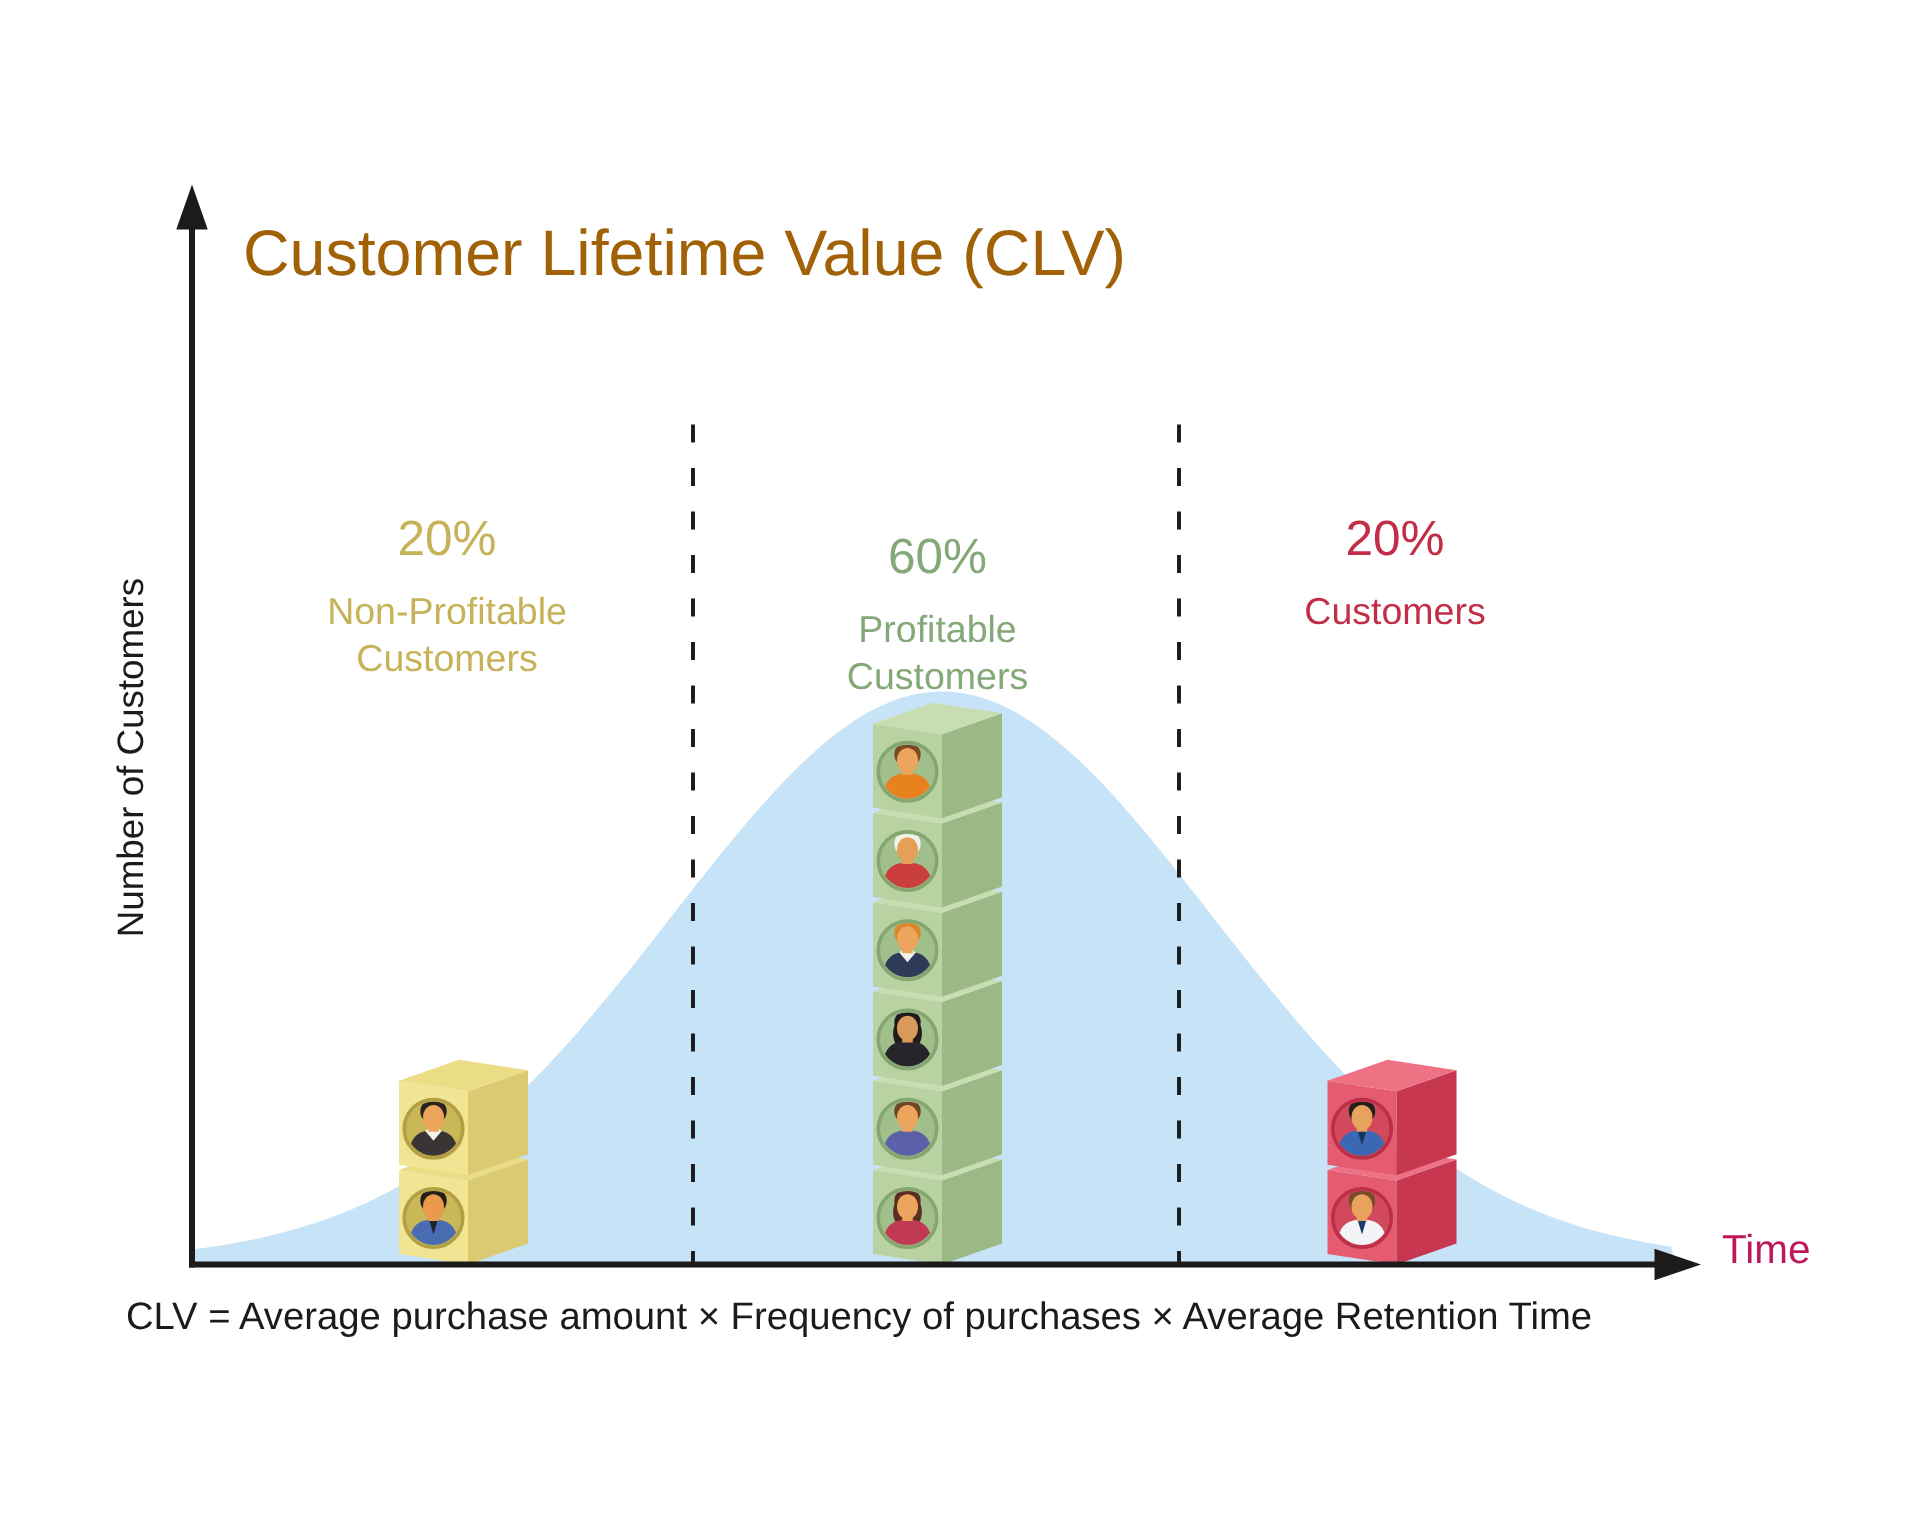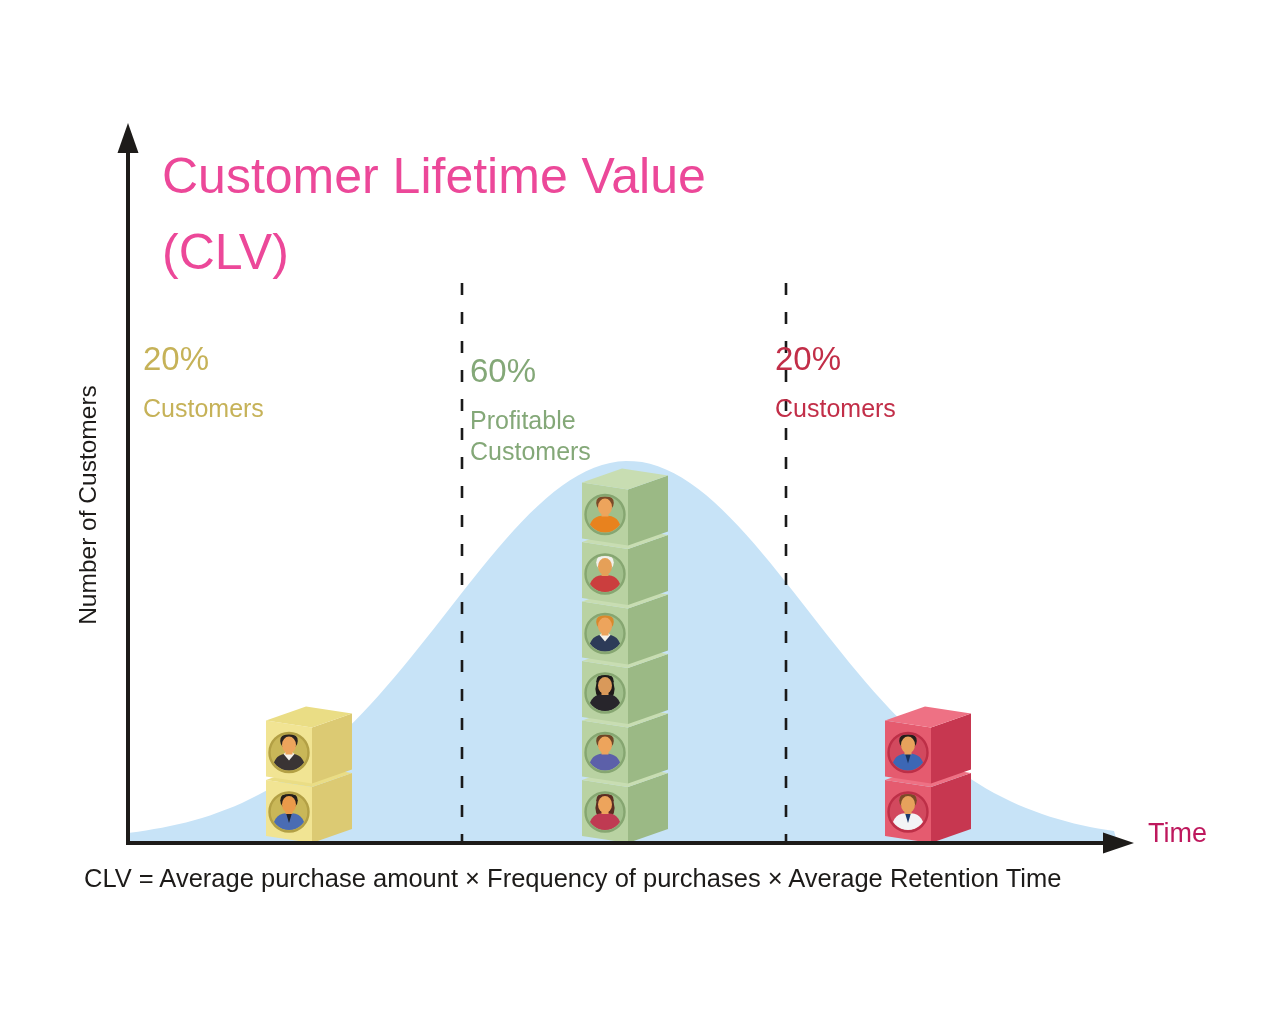--- a/index.html
+++ b/index.html
@@ -1,25 +1,25 @@
 <!DOCTYPE html>
 <html><head>
 <meta charset="utf-8">
 <style>
   html,body{margin:0;padding:0;background:#ffffff;}
   .canvas{position:relative;width:1280px;height:1024px;background:#ffffff;overflow:hidden;
           font-family:"Liberation Sans", sans-serif;}
   #diagram{position:absolute;left:0;top:0;}
-  .title{position:absolute;left:162px;top:138px;width:600px;font-size:50px;line-height:76px;
-         color:#ec4899;letter-spacing:0px;}
+  .title{position:absolute;left:162px;top:138px;width:600px;font-size:43px;line-height:62px;
+         color:#a16207;letter-spacing:0px;}
   .ylabel{position:absolute;left:88px;top:505px;transform:translate(-50%,-50%) rotate(-90deg);
           white-space:nowrap;font-size:24.5px;color:#1d1b19;}
   .xlabel{position:absolute;left:1148px;top:818px;font-size:27px;color:#be185d;}
   .formula{position:absolute;left:84px;top:864px;font-size:25.5px;color:#1d1b19;white-space:nowrap;text-align:right;}
-  .seg{position:absolute;top:340px;width:310px;}
+  .seg{position:absolute;top:340px;width:310px;text-align:center;}
   .seg .pct{font-size:33px;margin-bottom:15px;}
   .seg .lbl{font-size:25px;line-height:31px;}
   .seg-0{left:143px;}
   .seg-1{left:470px;}
   .seg-2{left:775px;}
 </style>
 </head>
 <body>
 
 <div class="canvas">
@@ -216,20 +216,21 @@
       <polygon id="x-arrow" points="1134,843 1103,832.5 1103,853.5" fill="#1d1b19"></polygon>
     </g>
   </svg>
 
   <div class="title">Customer Lifetime Value (CLV)</div>
   <div class="ylabel">Number of Customers</div>
   <div class="xlabel">Time</div>
 
   <div class="seg seg-0" style="color: rgb(198, 178, 88);">
     <div class="pct">20%</div>
+    <div class="lbl">Non-Profitable</div>
     <div class="lbl">Customers</div>
   </div>
   <div class="seg seg-1" style="color: rgb(132, 168, 120); margin-top: 12px;">
     <div class="pct">60%</div>
     <div class="lbl">Profitable</div>
     <div class="lbl">Customers</div>
   </div>
   <div class="seg seg-2" style="color: rgb(194, 46, 72);">
     <div class="pct">20%</div>
     <div class="lbl">Customers</div>

